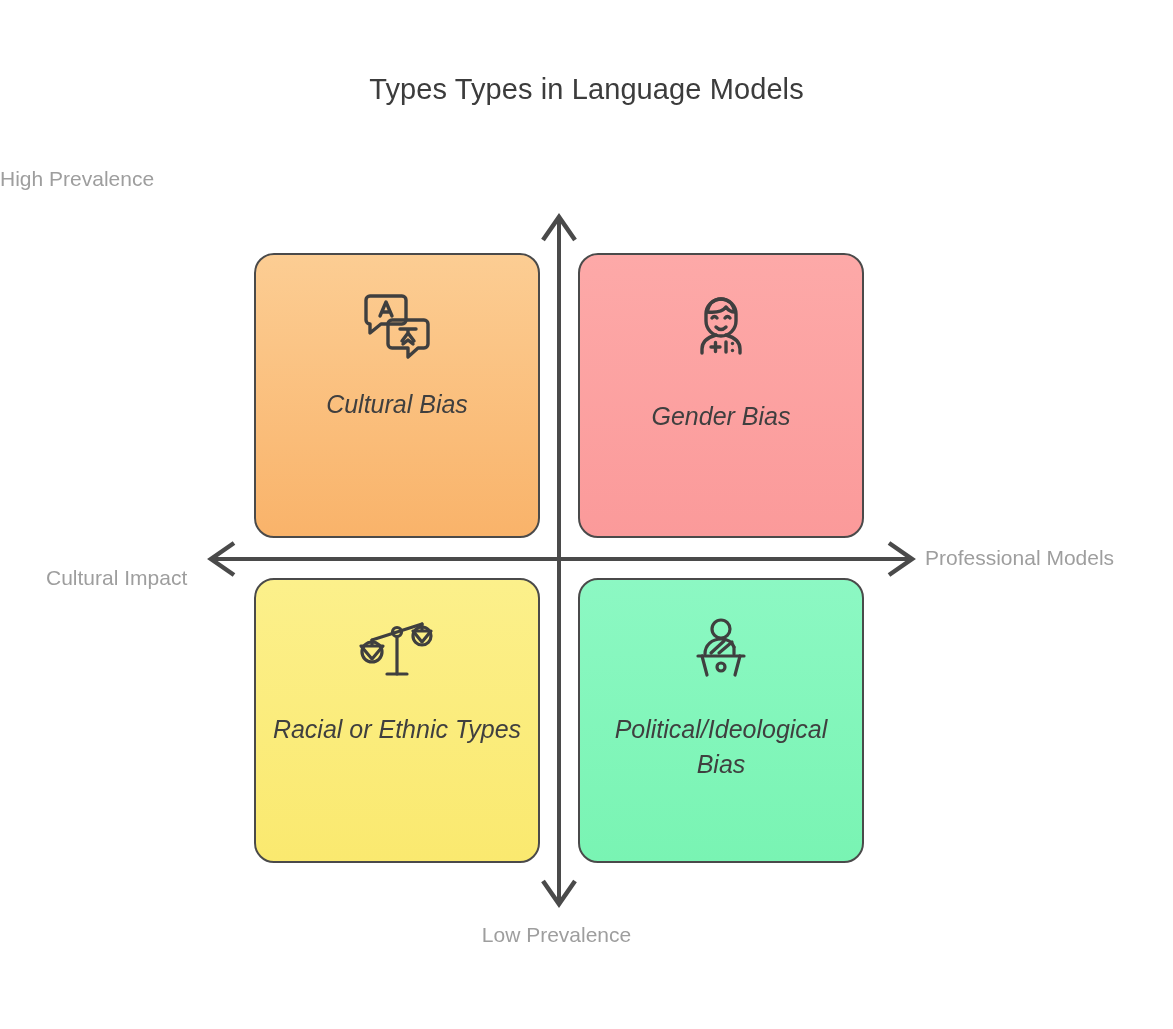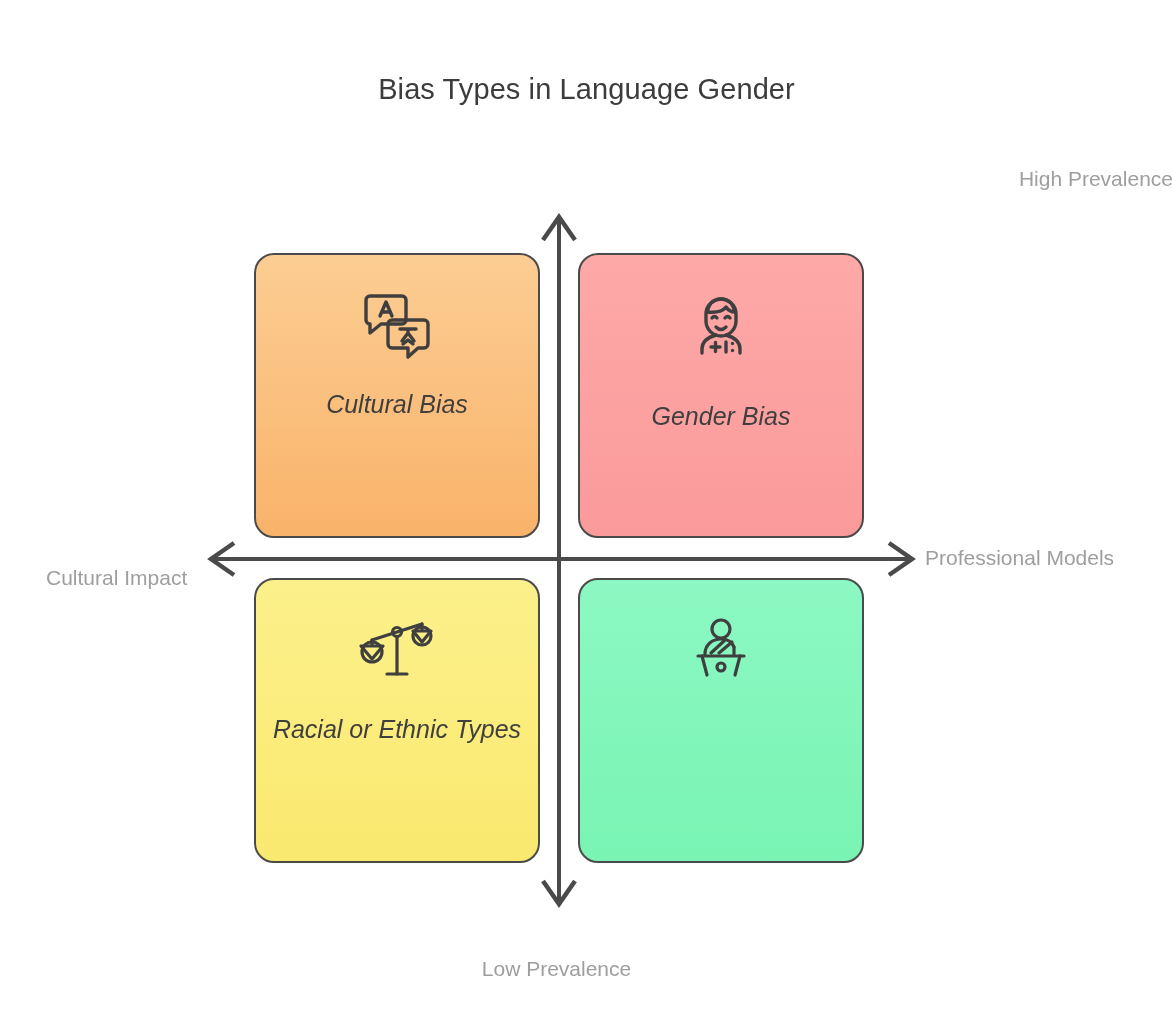--- a/index.html
+++ b/index.html
@@ -38,25 +38,25 @@
   .axis-label {
     position: absolute;
     font-size: 21px;
     color: #9e9e9e;
     white-space: nowrap;
   }
   .axis-label.top {
     left: 0;
     top: 167px;
     width: 1173px;
-    text-align: right;
+    text-align: left;
   }
   .axis-label.bottom {
     left: 0;
-    top: 957px;
+    top: 923px;
     width: 1113px;
     text-align: center;
   }
   .axis-label.left {
     left: 46px;
     top: 566px;
   }
   .axis-label.right {
     left: 925px;
     top: 546px;
@@ -103,21 +103,21 @@
     max-width: 250px;
     font-weight: 400;
     font-style: italic;
   }
 </style>
 </head>
 <body>
 
 <div class="canvas">
 
-  <div class="chart-title">Bias Types in Language Gender</div>
+  <div class="chart-title">Types Types in Language Models</div>
 
   <div class="axis-label top">High Prevalence</div>
 
   <div class="axis-label bottom">Low Prevalence</div>
 
   <div class="axis-label left">Cultural Impact</div>
 
   <div class="axis-label right">Professional Models</div>
 
   <svg class="axes-svg" width="1173" height="1029" viewBox="0 0 1173 1029">
@@ -210,15 +210,16 @@
         <path d="M29 41 l13 -12 M37 41 l13 -11"></path>
         <path d="M52 35 v7"></path>
 
         <line x1="16" y1="44" x2="62" y2="44"></line>
 
         <path d="M20 44 l5 19 M58 44 l-5 19"></path>
 
         <circle cx="39" cy="55" r="4"></circle>
       </svg>
     </span>
+    <span class="card-label">Political/Ideological Bias</span>
   </div>
 
 </div>
 
 </body></html>

